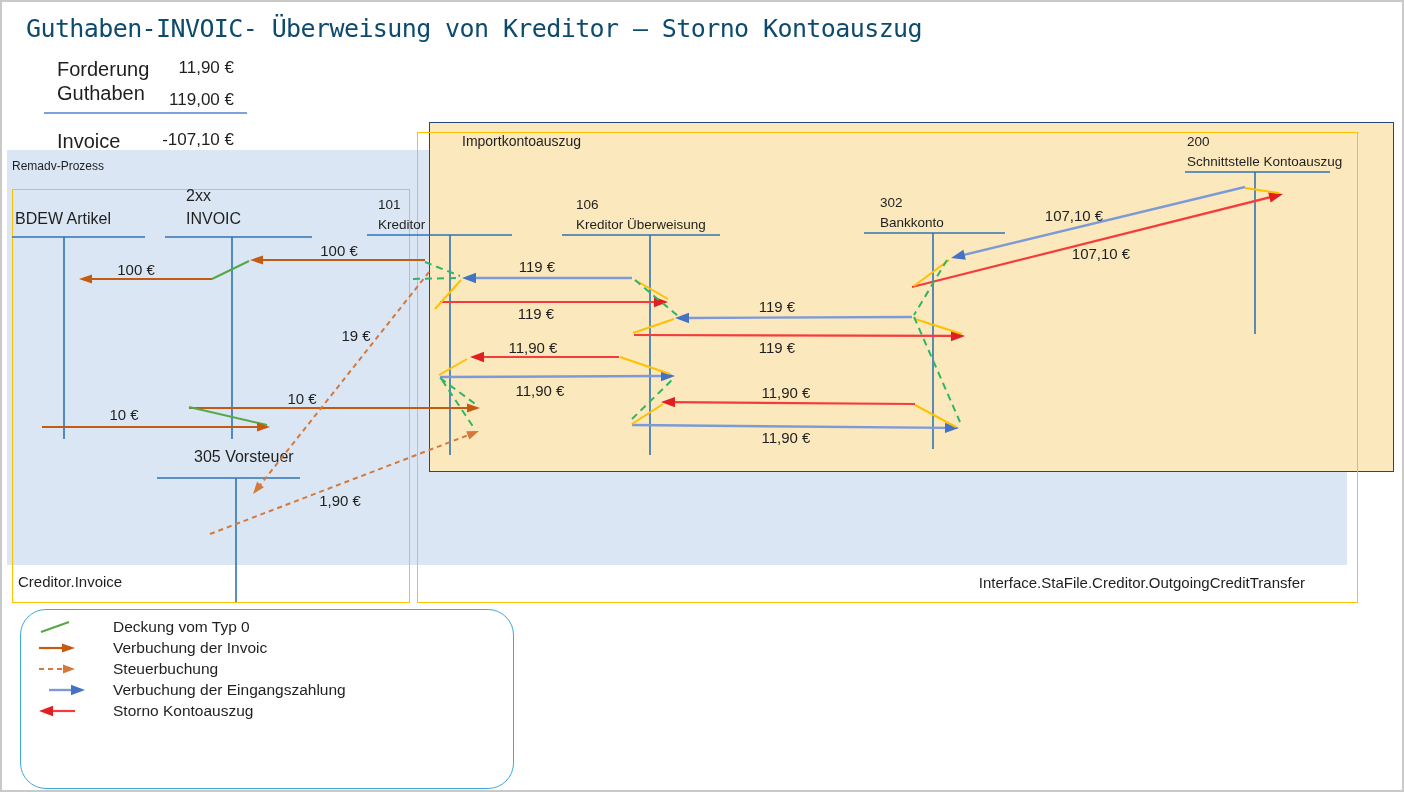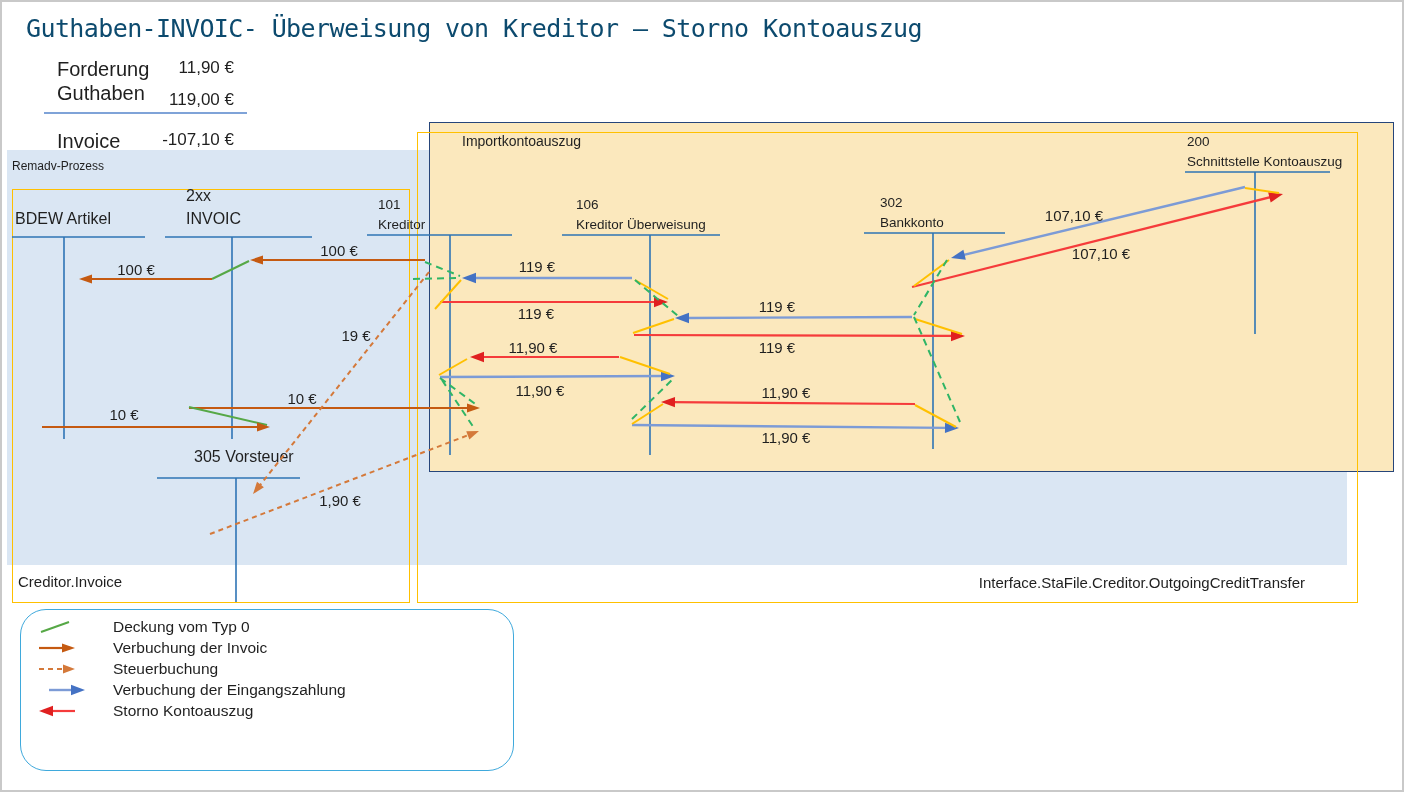--- a/index.html
+++ b/index.html
@@ -20,21 +20,21 @@
   .box-lightblue{left:5px;top:148px;width:1340px;height:415px;background:#DAE6F3;}
   .box-tan{left:427px;top:120px;width:965px;height:350px;background:#FBE8BD;border:1.5px solid #26457A;}
   .box-yellow{border:1.6px solid #FFC000;background:transparent;}
   .box-yellow-left{left:10px;top:187px;width:398px;height:414px;}
   .box-yellow-right{left:415px;top:130px;width:941px;height:471px;}
   .region-title{font-size:12px;}
   .import-title{font-size:14px;}
   .footer-label{font-size:15px;text-align:right;}
   svg.overlay{position:absolute;left:0;top:0;z-index:6;}
   .legend-box{
-    position:absolute;left:18px;top:607px;width:494px;height:162px;box-sizing:border-box;
+    position:absolute;left:18px;top:607px;width:494px;height:180px;box-sizing:border-box;
     border:1.6px solid #3FA9DC;border-radius:26px;background:#fff;z-index:7;
     padding:6px 16px 0 8px;
   }
   .legend-row{display:flex;align-items:center;height:21px;}
   .legend-sample{width:68px;height:20px;flex:0 0 68px;}
   .legend-label{font-size:15.5px;margin-left:16px;color:#1F1F1F;}
   .z5{z-index:5;}
 </style>
 </head>
 <body>

